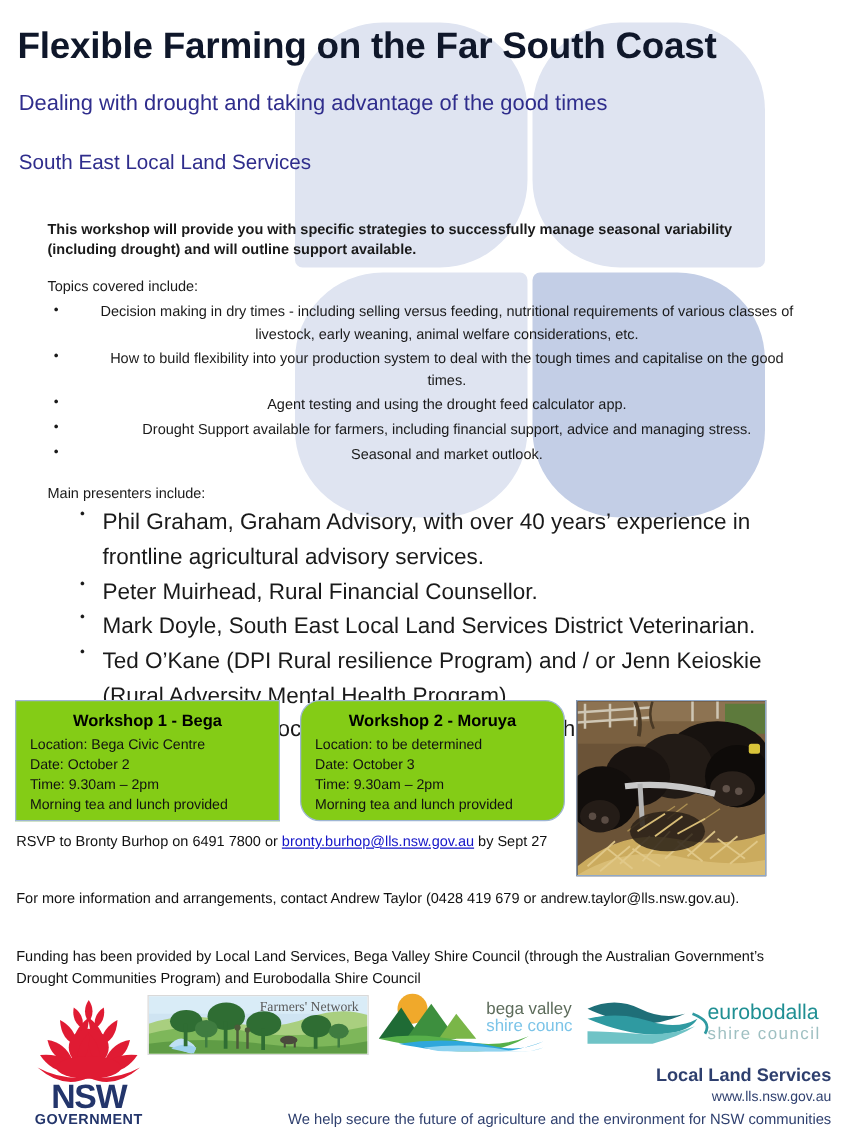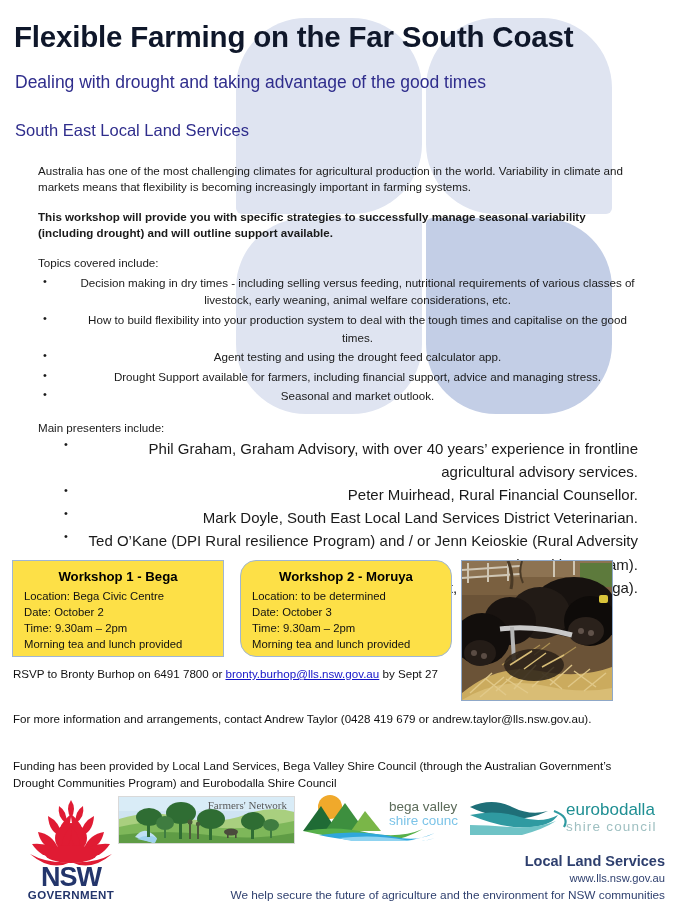--- a/index.html
+++ b/index.html
@@ -51,32 +51,32 @@
     font-size:11.6px; color:#1a1a1a; line-height:1.52;
     position:relative; padding-left:39px; margin-bottom:2px;
   }
   ul.topics > li:before {
     content:"\2022"; position:absolute; left:5px; top:-1px; font-size:11px; color:#1a1a1a;
   }
 
   .presenters-label { font-size:11.6px; color:#1a1a1a; margin:16px 0 3px 0; }
   ul.presenters { margin:0; padding:0; list-style:none; }
   ul.presenters > li {
-    font-size:15px; color:#1a1a1a; line-height:1.54;
-    position:relative; padding-left:44px;text-align:right;
+    font-size:18px; color:#1a1a1a; line-height:1.54;
+    position:relative; padding-left:44px;
   }
   ul.presenters > li:before {
     content:"\2022"; position:absolute; left:26px; top:-1px; font-size:11px; color:#1a1a1a;
   }
 
   
   .workshops { position:absolute; left:12px; top:560px; }
   .wbox {
     position:absolute; top:0; width:212px; height:97px;
-    border:1px solid #9fb6d4; background:#fde047; padding:6px 0 0 0;
+    border:1px solid #9fb6d4; background:#84cc16; padding:6px 0 0 0;
   }
   .wbox.b1 { left:0px; }
   .wbox.b2 { left:228px;border-radius:16px; }
   .wtitle { text-align:center; font-size:13.2px; font-weight:bold; color:#000; margin:2px 0 4px 0; }
   .wline { font-size:11.3px; color:#111; padding-left:11px; line-height:1.42; }
 
   
   .photo {
     position:absolute; left:461px; top:560px; width:152px; height:141px;
     border:1px solid #8fa8c8; overflow:hidden; background:#3a2a1c;
@@ -122,21 +122,20 @@
     <div class="petal p-br"></div>
   </div>
 
   <div class="content">
 
     <div class="title">Flexible Farming on the Far South Coast</div>
     <div class="subtitle">Dealing with drought and taking advantage of the good times</div>
     <div class="org">South East Local  Land Services</div>
 
     <div class="body-block">
-      <p class="para lead">Australia has one of the most challenging climates for agricultural production in the world. Variability in climate and markets means that flexibility is becoming increasingly important in farming systems.</p>
       <p class="para bold">This workshop will provide you with specific strategies to successfully manage seasonal variability (including drought) and will outline support available.</p>
 
       <p class="list-label">Topics covered include:</p>
       <ul class="topics">
         <li>Decision making in dry times - including selling versus feeding, nutritional requirements of various classes of livestock, early weaning, animal welfare considerations, etc.</li>
         <li>How to build flexibility into your production system to deal with the tough times and capitalise on the good times.</li>
         <li>Agent testing and using the drought feed calculator app.</li>
         <li>Drought Support available for farmers, including financial support, advice and managing stress.</li>
         <li>Seasonal and market outlook.</li>
       </ul>

